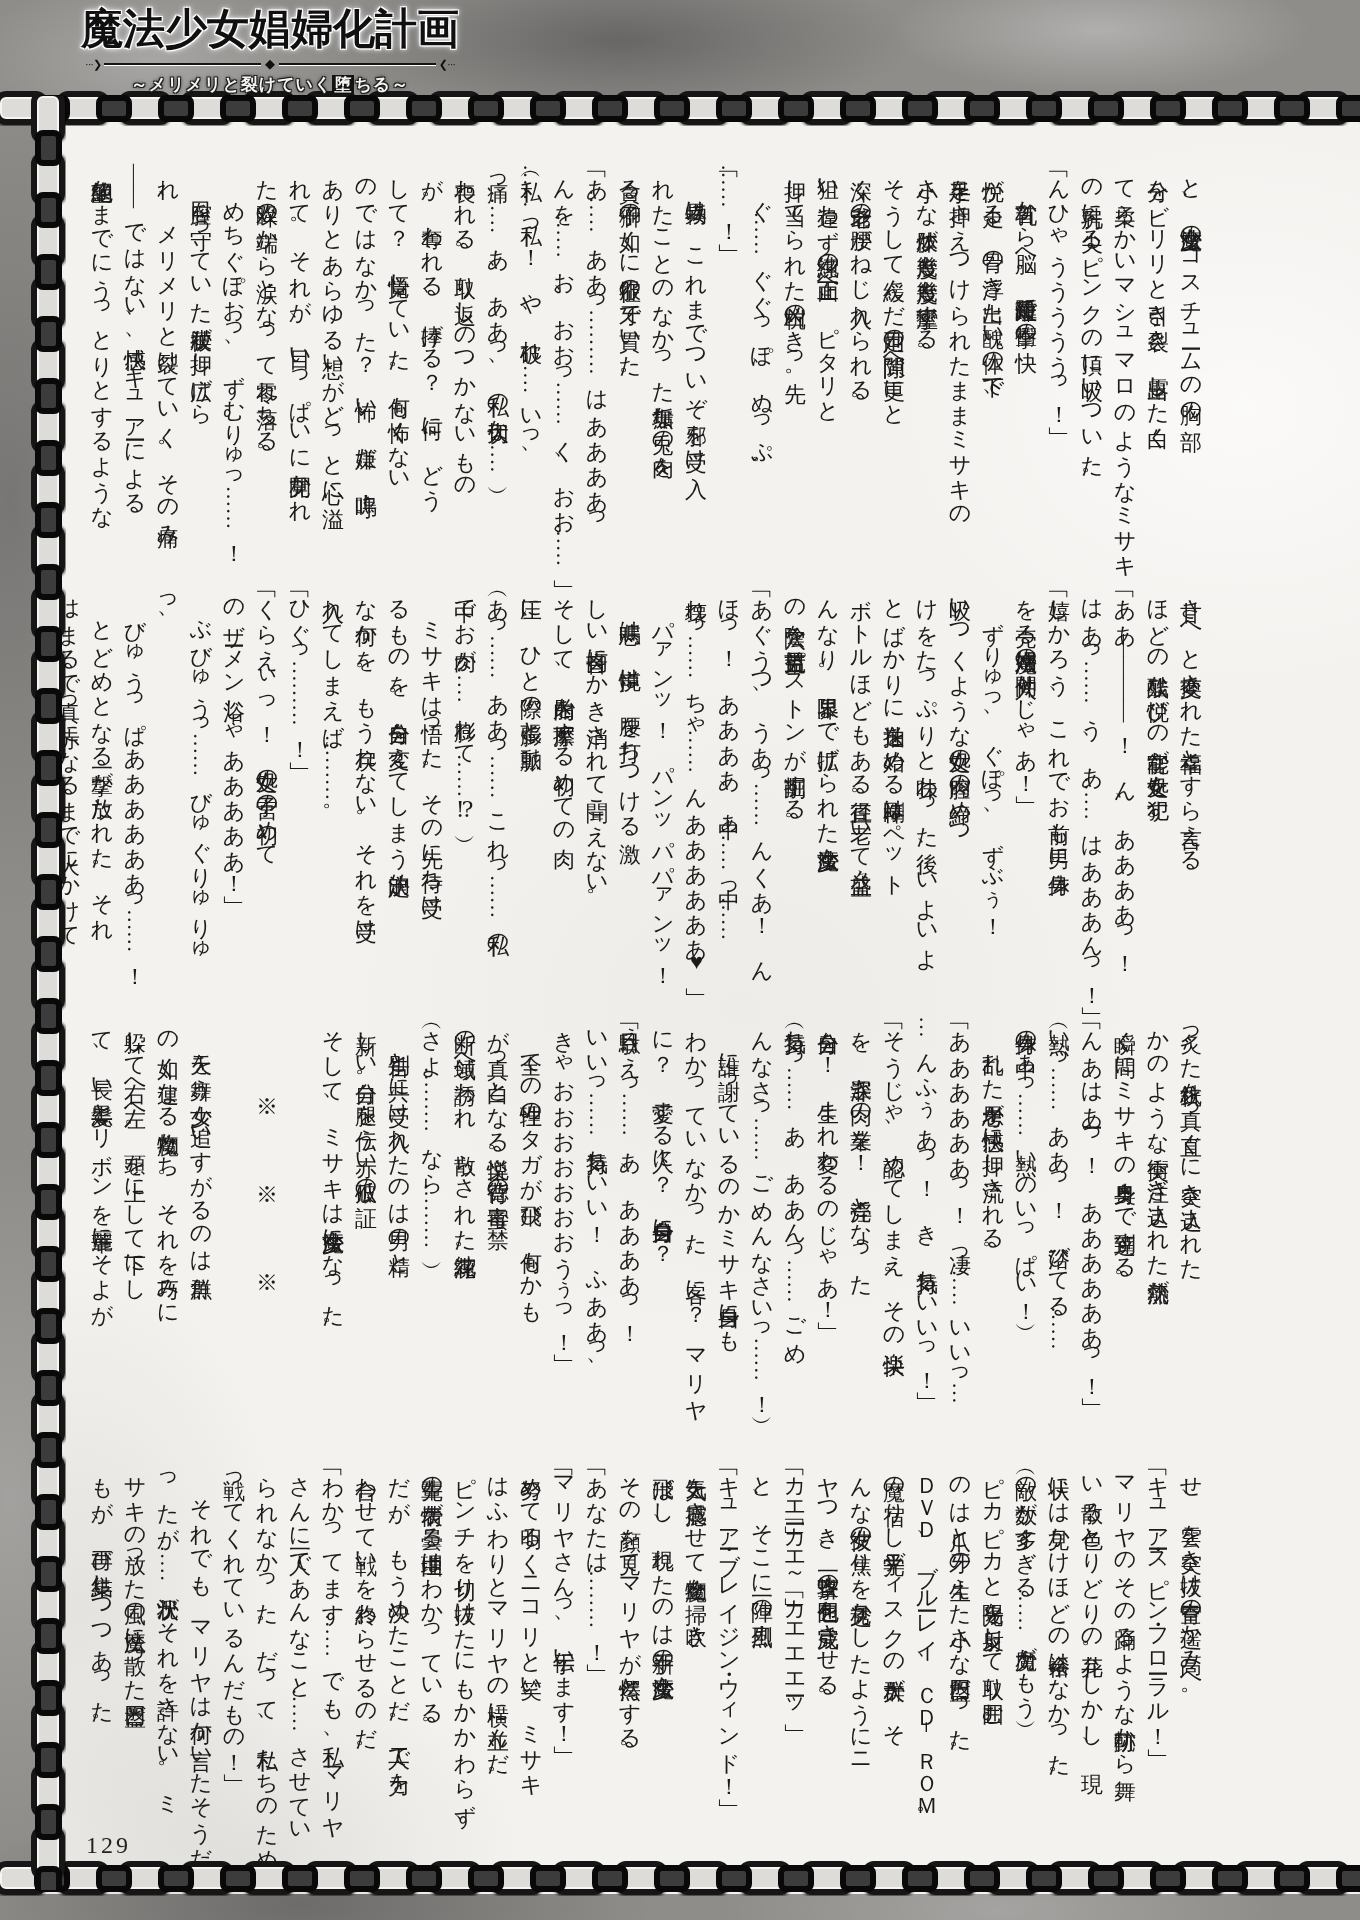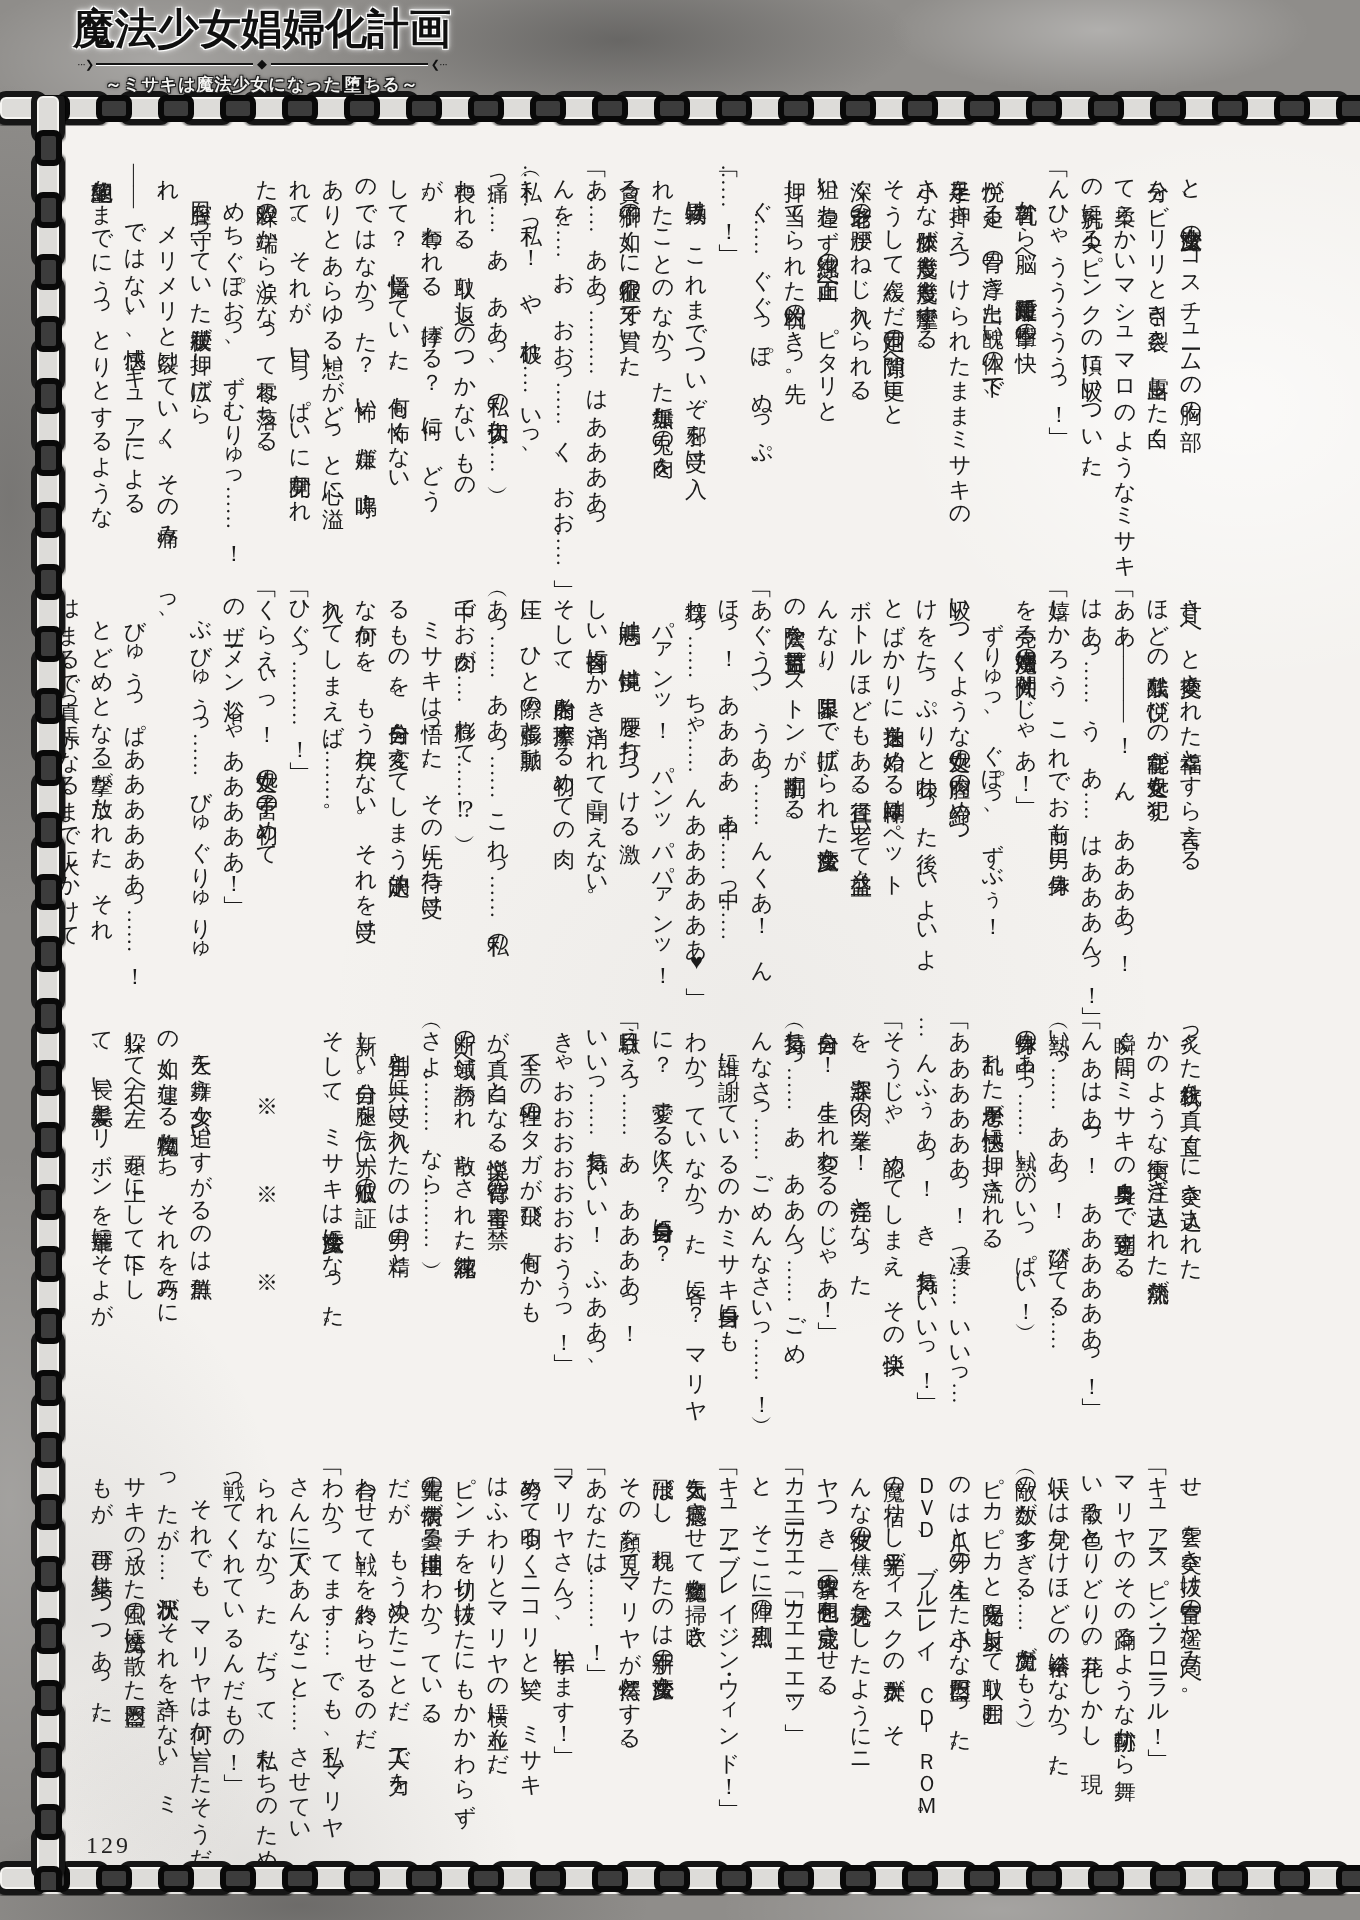--- a/index.html
+++ b/index.html
@@ -37,21 +37,21 @@
   #chain-left{left:30px;top:96px;height:1794px;}
   .chain-h .lk{flex:none;width:42px;height:22px;border:6px solid #161616;border-radius:12px;
     background:#dddcd9;margin-left:-14px;box-shadow:inset 0 0 0 2px #f6f5f2,0 2px 2px rgba(0,0,0,.45);}
   .chain-h .lk:first-child{margin-left:-6px;}
   .chain-h .lk.alt{width:24px;height:15px;border-radius:8px;background:#3c3c3c;border-color:#090909;box-shadow:none;z-index:1;}
   .chain-v .lk{flex:none;width:22px;height:42px;border:6px solid #161616;border-radius:12px;
     background:#dddcd9;margin-top:-14px;box-shadow:inset 0 0 0 2px #f6f5f2,2px 0 2px rgba(0,0,0,.45);}
   .chain-v .lk:first-child{margin-top:-6px;}
   .chain-v .lk.alt{width:15px;height:24px;border-radius:8px;background:#3c3c3c;border-color:#090909;box-shadow:none;z-index:1;}
   
-  #title-block{position:absolute;left:66px;top:4px;width:392px;z-index:7;text-align:center;}
+  #title-block{position:absolute;left:74px;top:4px;width:392px;z-index:7;text-align:center;}
   #main-title{
     margin:0;font-size:42px;font-weight:bold;letter-spacing:0px;color:#101010;line-height:1.2;
     text-shadow:0 0 2px #fff,0 0 4px #fff,1px 1px 0 #fff,-1px -1px 0 #fff,1px -1px 0 #fff,-1px 1px 0 #fff,0 0 7px #eee;
     white-space:nowrap;
   }
   #deco-rule{display:flex;align-items:center;margin:2px 8px 1px 8px;color:#101010;}
   #deco-rule .rule{flex:1;height:0;border-top:2px solid #141414;box-shadow:0 1px 0 #fff;}
   #deco-rule .tip{font-size:11px;padding:0 3px;letter-spacing:-1px;}
   #deco-rule .diamond{font-size:13px;padding:0 4px;}
   #subtitle{
@@ -245,21 +245,21 @@
   <div id="title-block">
     <h1 id="main-title">魔法少女娼婦化計画</h1>
     <div id="deco-rule">
       <span class="tip">···❯</span>
       <span class="rule"></span>
       <span class="diamond">◆</span>
       <span class="rule"></span>
       <span class="tip">❮···</span>
     </div>
     <div id="subtitle">
-      <span>～ミサキは魔法少女になった</span><span class="emph">堕</span><span>ちる～</span>
+      <span>～メリメリと裂けていく</span><span class="emph">堕</span><span>ちる～</span>
     </div>
   </div>
 
   <div id="band-1" class="band">と、魔法少女のコスチュームの胸の部
 分をビリリと引き裂き、露出した白く
 て柔らかいマシュマロのようなミサキ
 の乳房に尖るピンクの頂に吸いついた。
 「んひゃうううううっ！」
 　乳首から脳へ。最短距離で衝撃の快
 悦が走る。骨の浮き出た醜い体の下で、

